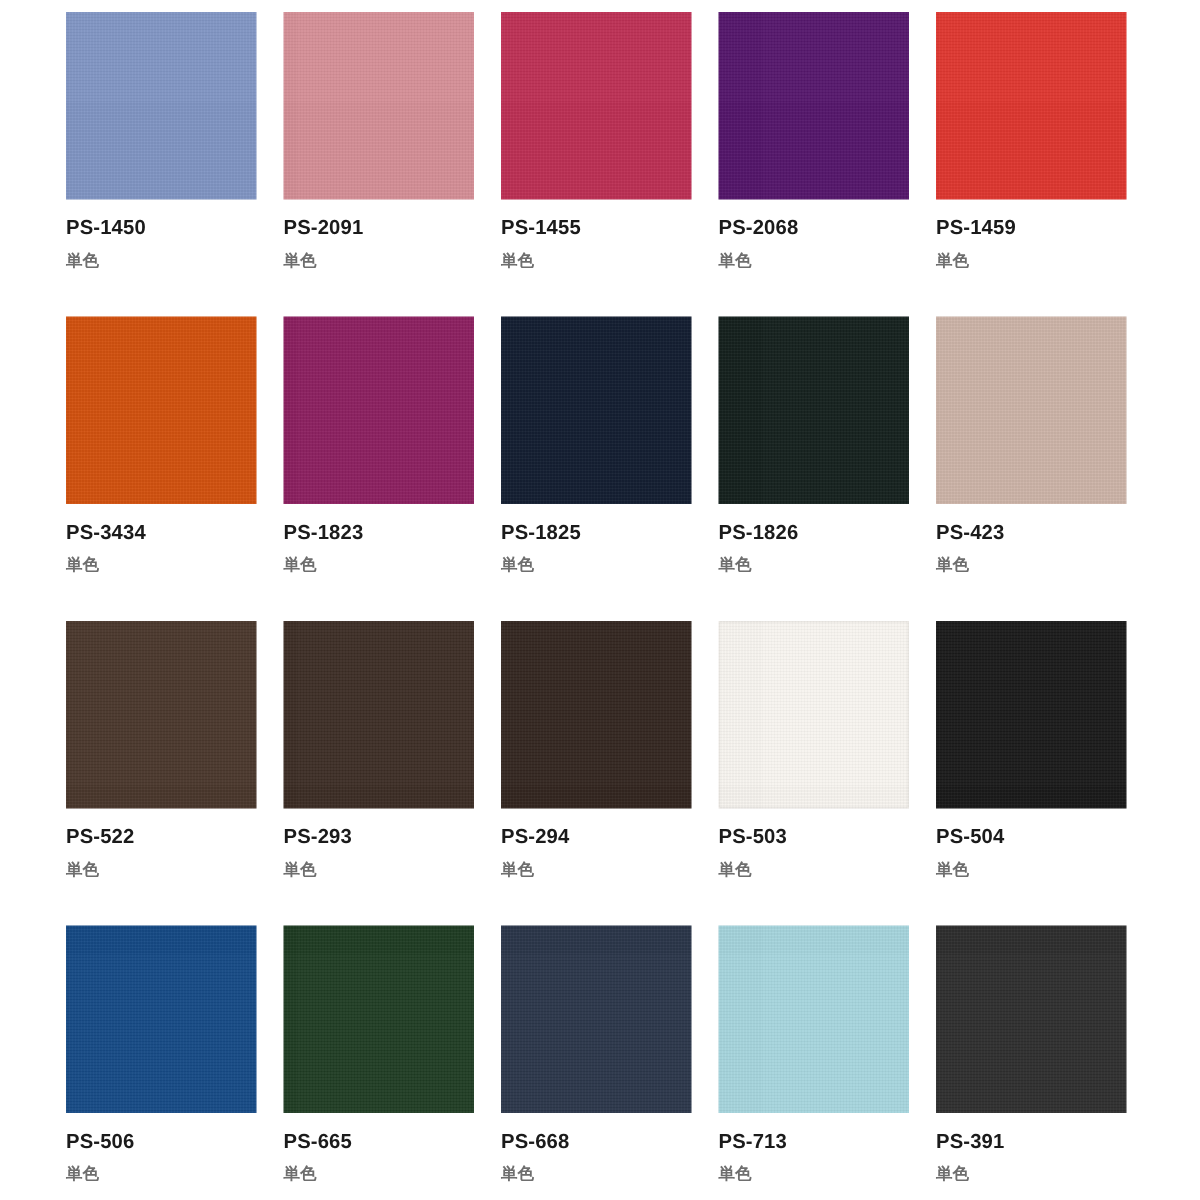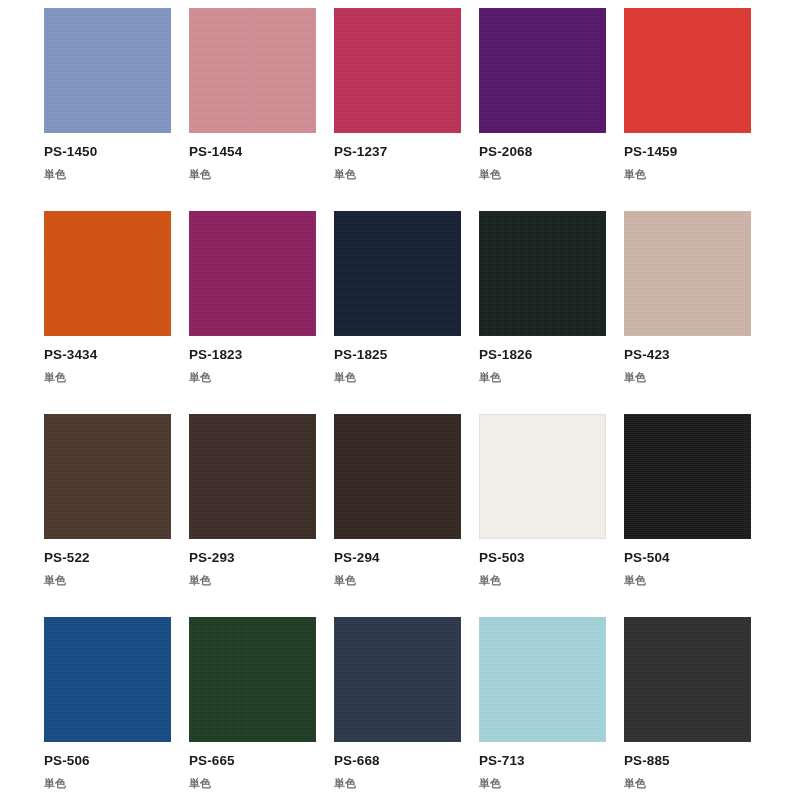--- a/index.html
+++ b/index.html
@@ -84,26 +84,26 @@
 <body>
 
 <div id="swatch-grid">
     <div class="swatch-cell">
       <div class="swatch-chip" style="background-color: rgb(129, 150, 196);"></div>
       <div class="swatch-code">PS-1450</div>
       <div class="swatch-type">単色</div>
     </div>
     <div class="swatch-cell">
       <div class="swatch-chip" style="background-color: rgb(212, 142, 150);"></div>
-      <div class="swatch-code">PS-1454</div>
+      <div class="swatch-code">PS-2091</div>
       <div class="swatch-type">単色</div>
     </div>
     <div class="swatch-cell">
       <div class="swatch-chip" style="background-color: rgb(189, 48, 85);"></div>
-      <div class="swatch-code">PS-1237</div>
+      <div class="swatch-code">PS-1455</div>
       <div class="swatch-type">単色</div>
     </div>
     <div class="swatch-cell">
       <div class="swatch-chip" style="background-color: rgb(84, 22, 107);"></div>
       <div class="swatch-code">PS-2068</div>
       <div class="swatch-type">単色</div>
     </div>
     <div class="swatch-cell">
       <div class="swatch-chip" style="background-color: rgb(223, 55, 48);"></div>
       <div class="swatch-code">PS-1459</div>
@@ -174,16 +174,16 @@
       <div class="swatch-code">PS-668</div>
       <div class="swatch-type">単色</div>
     </div>
     <div class="swatch-cell">
       <div class="swatch-chip" style="background-color: rgb(165, 212, 220);"></div>
       <div class="swatch-code">PS-713</div>
       <div class="swatch-type">単色</div>
     </div>
     <div class="swatch-cell">
       <div class="swatch-chip" style="background-color: rgb(46, 46, 46);"></div>
-      <div class="swatch-code">PS-885</div>
+      <div class="swatch-code">PS-391</div>
       <div class="swatch-type">単色</div>
     </div>
   </div>
 
 </body></html>

